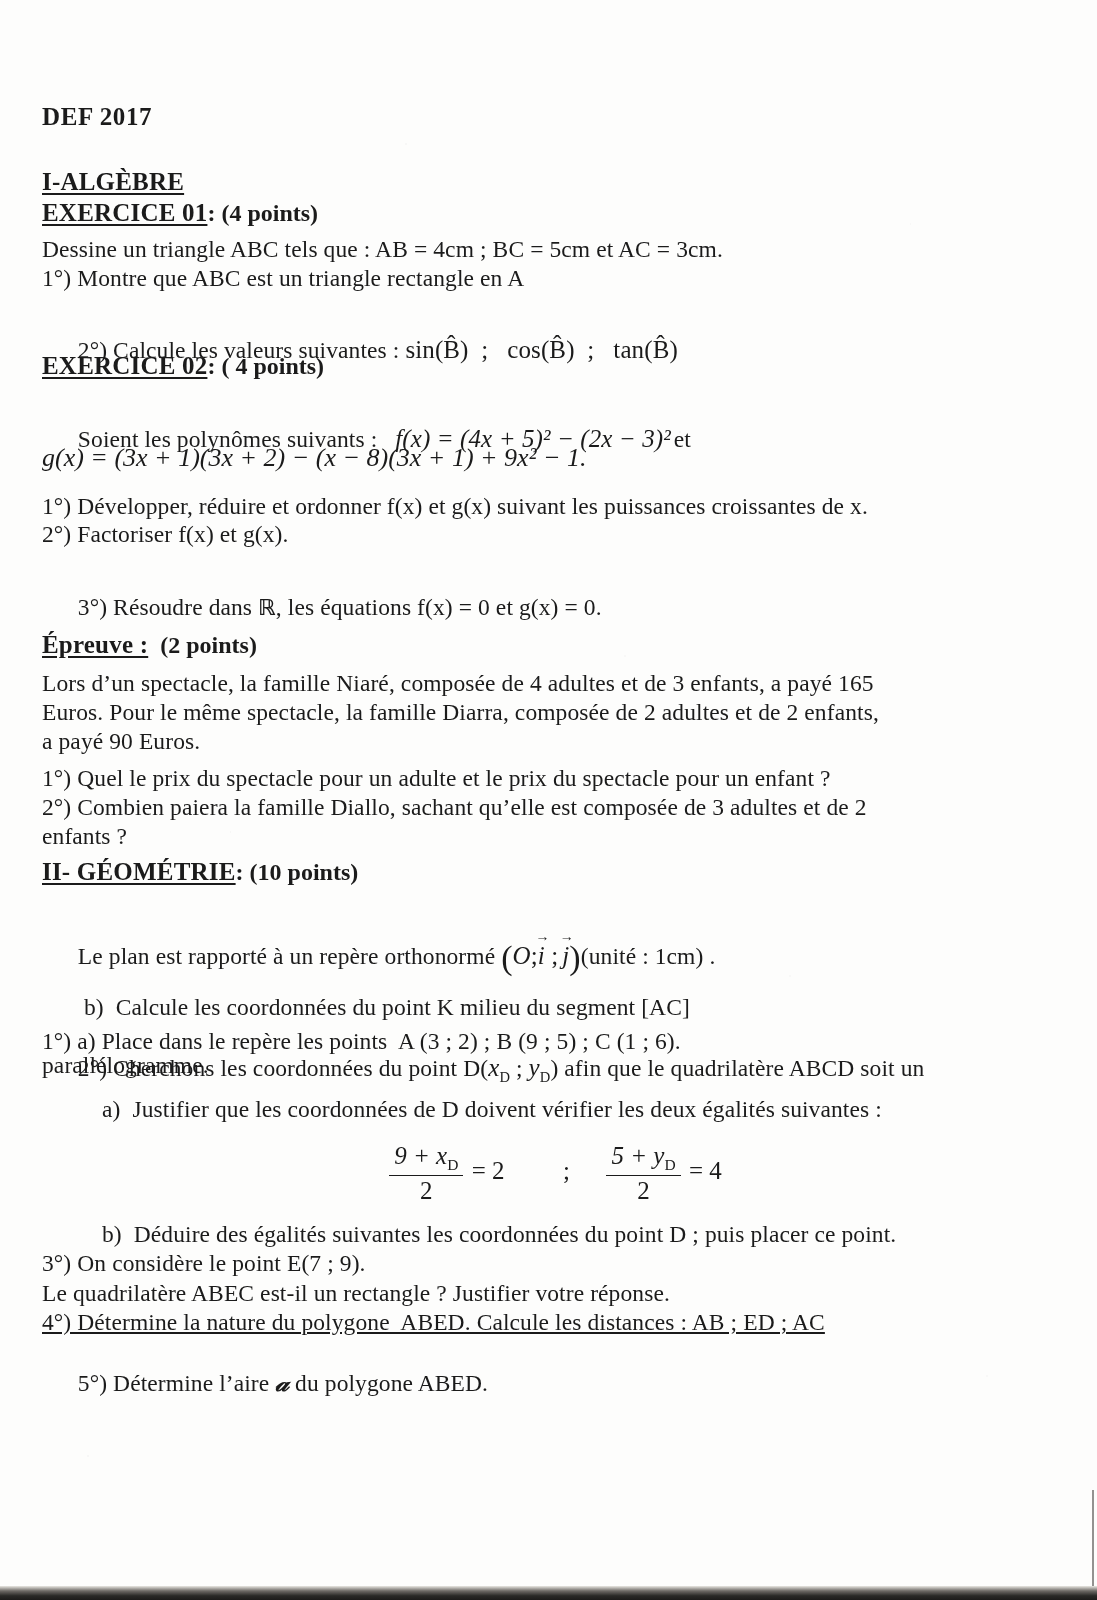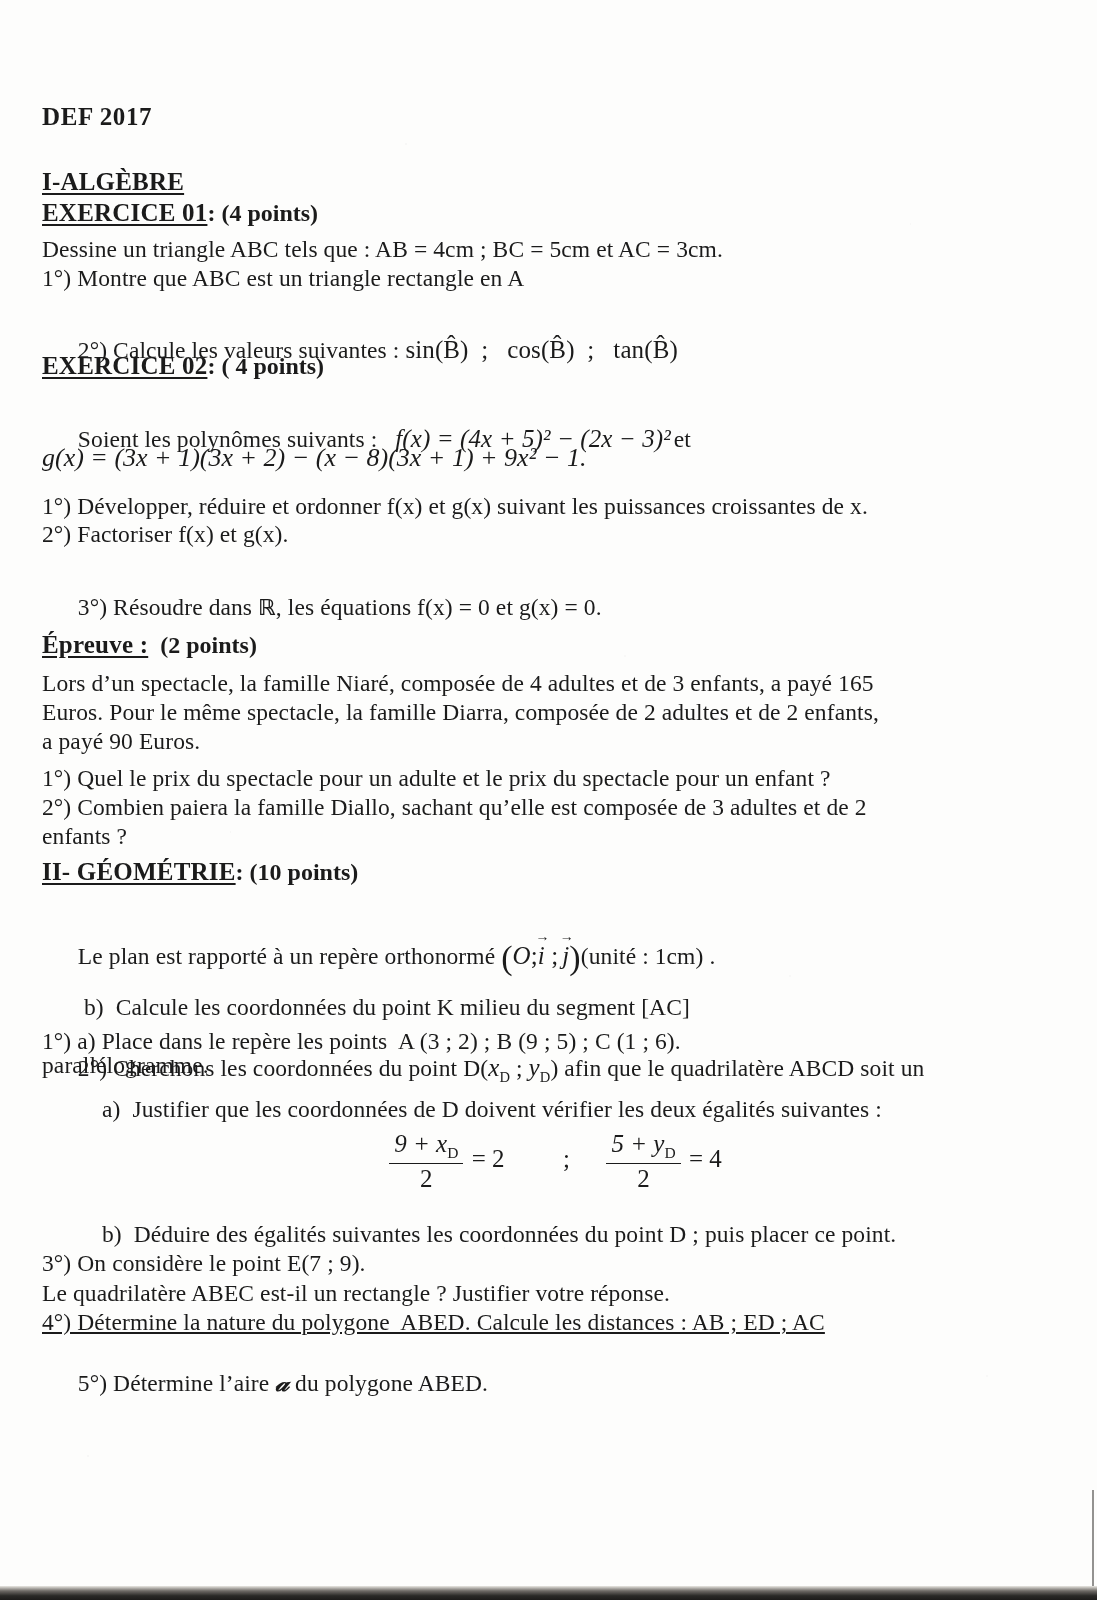--- a/index.html
+++ b/index.html
@@ -113,21 +113,21 @@
     font-size: 0.62em;
     vertical-align: sub;
     font-style: normal;
   }
   .frac {
     display: inline-block;
     vertical-align: middle;
     text-align: center;
     font-style: italic;
     font-size: 25px;
-    margin: 0 2px;
+    margin: 12px 2px;
   }
   .frac .num {
     display: block;
     padding: 0 5px 1px 5px;
     border-bottom: 1.6px solid #1b1b1b;
   }
   .frac .den {
     display: block;
     padding-top: 1px;
     font-style: normal;

